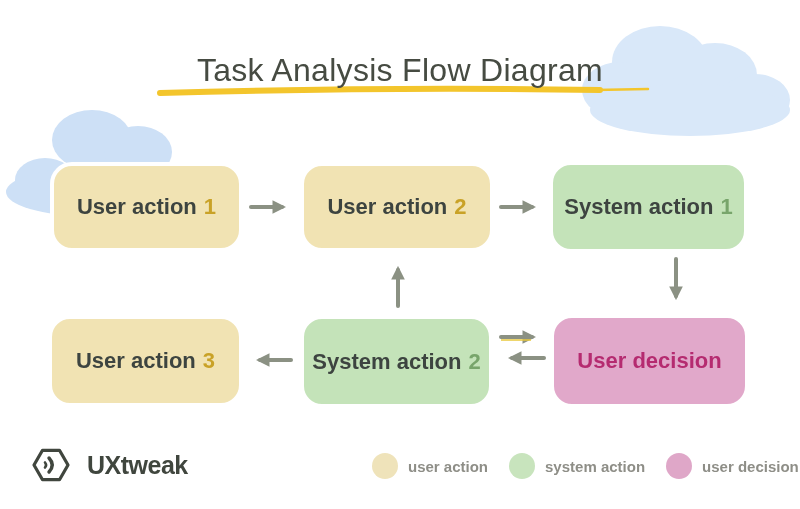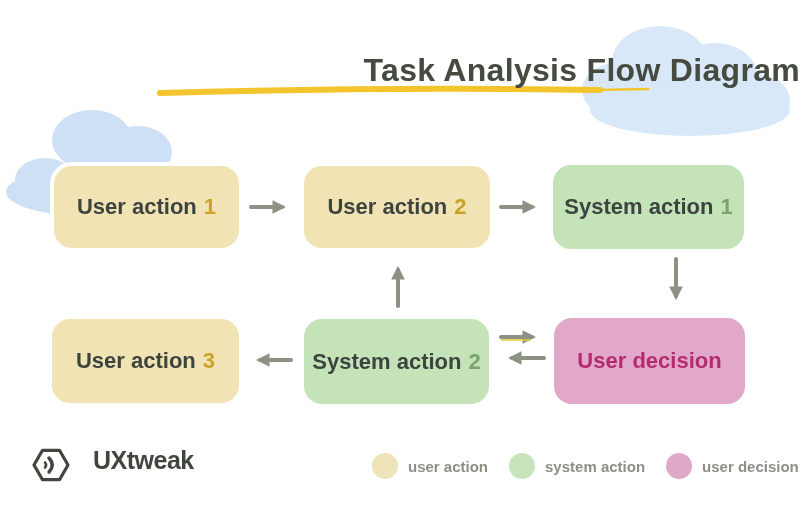--- a/index.html
+++ b/index.html
@@ -6,22 +6,22 @@
   #canvas {
     position:relative; width:800px; height:509px; background:#ffffff;
     overflow:hidden; font-family:"Liberation Sans", sans-serif;
   }
 
   
   #clouds { position:absolute; left:0; top:0; z-index:0; }
 
   
   .title {
-    position:absolute; top:52px; left:0; width:100%; text-align:right;
-    font-size:32px; font-weight:bold; color:#464b42; letter-spacing:0.3px; z-index:4;
+    position:absolute; top:52px; left:0; width:100%; text-align:center;
+    font-size:32px; font-weight:normal; color:#464b42; letter-spacing:0.3px; z-index:4;
   }
   #underline { position:absolute; left:0; top:0; z-index:3; }
 
   
   .node {
     position:absolute; height:90px; border-radius:22px; border:4px solid #ffffff;
     box-sizing:border-box; display:flex; align-items:center; justify-content:center;
     font-weight:bold; font-size:22px; color:#3d4440; z-index:2; gap:7px; white-space:nowrap;
   }
   .node.user     { background:#f1e3b3; }
@@ -48,22 +48,22 @@
   }
   .legend-item { display:flex; align-items:center; gap:10px; }
   .legend-label { font-size:15px; font-weight:bold; color:#8e8e87; }
   .dot { width:26px; height:26px; border-radius:50%; }
   .dot.user { background:#efe3ba; }
   .dot.system { background:#c8e4bd; }
   .dot.decision { background:#dfa7c8; }
 
   
   .logo {
-    position:absolute; left:32px; top:446px; display:flex; align-items:flex-start;
-    gap:23px; z-index:2;
+    position:absolute; left:32px; top:446px; display:flex; align-items:center;
+    gap:17px; z-index:2;
   }
   .logo-text { font-size:25px; font-weight:bold; color:#40463e; letter-spacing:-0.5px; }
 </style>
 </head>
 <body>
 
 <div id="canvas">
 
   <svg id="clouds" width="800" height="509" viewBox="0 0 800 509">
     <g fill="#d9e8f9">

